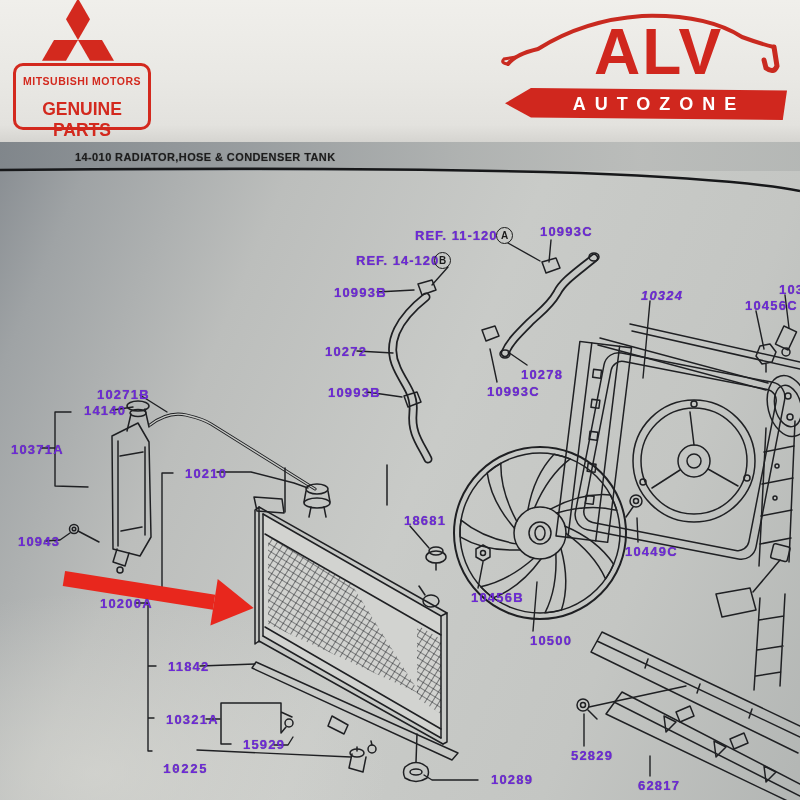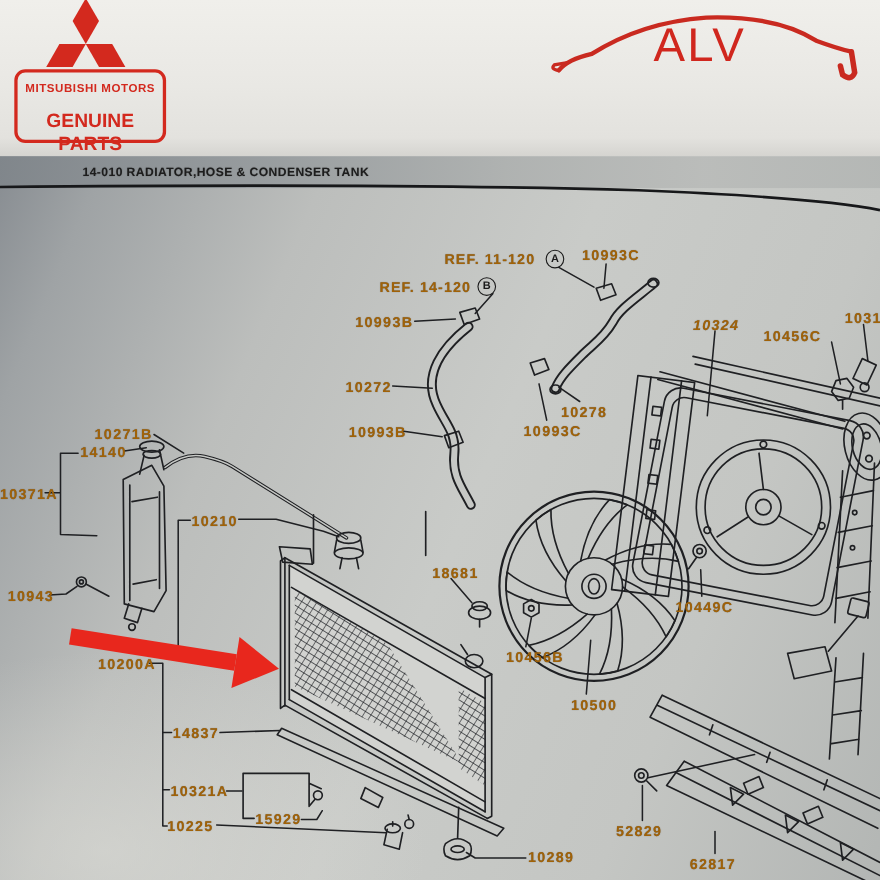--- a/index.html
+++ b/index.html
@@ -14,21 +14,21 @@
     z-index:1;
   }
   .mmc-box{
     position:absolute;left:13px;top:63px;width:132px;height:61px;
     border:3px solid #d3291e;border-radius:10px;text-align:center;color:#d3291e;
     background:transparent;
   }
   .mmc-line1{font-size:10.5px;font-weight:700;letter-spacing:.5px;margin-top:9px;}
   .mmc-line2{font-size:17.5px;font-weight:700;letter-spacing:0;margin-top:12px;}
   .alv-name{
-    position:absolute;left:594px;top:20px;font-size:43px;font-weight:400;
+    position:absolute;left:594px;top:20px;font-size:64px;font-weight:700;
     color:#d0271e;letter-spacing:2px;line-height:1;
   }
   .alv-banner{
     position:absolute;left:505px;top:88px;width:282px;height:32px;background:#d0271e;
     clip-path:polygon(0 48%,9.2% 0%,100% 8%,98.5% 100%,9.2% 92%);
     display:flex;align-items:center;justify-content:center;
   }
   .alv-banner span{
     color:#ffffff;font-size:18px;font-weight:700;letter-spacing:9px;
     padding-left:26px;white-space:nowrap;
@@ -48,21 +48,21 @@
   .diagram-title{
     position:absolute;left:75px;top:151px;width:725px;z-index:4;text-align:left;
     font-size:11px;font-weight:700;letter-spacing:.4px;color:#1d1d1d;
     text-shadow:0 0 1px rgba(30,30,30,.45);
   }
   #diagram{position:absolute;left:0;top:0;width:800px;height:800px;z-index:3;}
   
   #labels{position:absolute;left:0;top:0;width:800px;height:800px;z-index:5;pointer-events:none;}
   .part-label{
     position:absolute;font-size:13px;font-weight:700;letter-spacing:1.2px;
-    color:#a16207;white-space:nowrap;text-shadow:0 0 .8px rgba(25,25,25,.55);
+    color:#6d28d9;white-space:nowrap;text-shadow:0 0 .8px rgba(25,25,25,.55);margin-left:11px;
   }
   .ref-label{letter-spacing:1px;}
   .ref-marker{
     position:absolute;width:15px;height:15px;border:1.6px solid #1b1b1b;border-radius:50%;
     font-size:10px;font-weight:700;color:#1b1b1b;text-align:center;line-height:15px;
     background:transparent;
   }
 </style>
 </head>
 <body>
@@ -79,20 +79,23 @@
     <div class="mmc-line1">MITSUBISHI MOTORS</div>
     <div class="mmc-line2">GENUINE PARTS</div>
   </div>
 
   <svg width="320" height="88" viewBox="0 0 320 88" style="position:absolute;left:480px;top:2px">
     <path d="M28,62 Q36,52 58,47 Q104,18 162,14 Q226,12 262,35 Q281,42 294,45" fill="none" stroke="#c92a20" stroke-width="4" stroke-linecap="round"></path>
     <path d="M28,62 Q20,61 24,57 L36,55" fill="none" stroke="#c92a20" stroke-width="3" stroke-linecap="round"></path>
     <path d="M294,45 L297,64 Q294,72 286,66 L284,58" fill="none" stroke="#c92a20" stroke-width="5" stroke-linecap="round"></path>
   </svg>
   <div class="alv-name">ALV</div>
+  <div class="alv-banner">
+    <span>AUTOZONE</span>
+  </div>
 </div>
 
 <div class="page"></div>
 <div class="page-topband"></div>
 <div class="diagram-title">14-010 RADIATOR,HOSE &amp; CONDENSER TANK</div>
 
 <svg id="diagram" viewBox="0 0 800 800">
   <defs>
     <pattern id="coreHatch" patternUnits="userSpaceOnUse" width="6" height="6" patternTransform="rotate(32)">
       <path d="M0,0 L0,6 M0,0 L6,0" stroke="#24262a" stroke-width="1.1"></path>
@@ -295,30 +298,30 @@
     <div class="part-label" style="left: 510px; top: 367px;">10278</div>
     <div class="part-label" style="left: 476px; top: 384px;">10993C</div>
     <div class="part-label" style="left: 317px; top: 385px;">10993B</div>
     <div class="part-label" style="left: 86px; top: 387px;">10271B</div>
     <div class="part-label" style="left: 73px; top: 403px;">14140</div>
     <div class="part-label" style="left: 0px; top: 442px;">10371A</div>
     <div class="part-label" style="left: 174px; top: 466px;">10210</div>
     <div class="part-label" style="left: 7px; top: 534px;">10943</div>
     <div class="part-label" style="left: 393px; top: 513px;">18681</div>
     <div class="part-label" style="left: 630px; top: 288px; font-style: italic;">10324</div>
-    <div class="part-label" style="left: 694px; top: 298px;">10456C</div>
+    <div class="part-label" style="left: 734px; top: 298px;">10456C</div>
     <div class="part-label" style="left: 768px; top: 282px;">1031</div>
     <div class="part-label" style="left: 460px; top: 590px;">10456B</div>
     <div class="part-label" style="left: 614px; top: 544px;">10449C</div>
     <div class="part-label" style="left: 519px; top: 633px;">10500</div>
     <div class="part-label" style="left: 89px; top: 596px;">10200A</div>
-    <div class="part-label" style="left: 157px; top: 659px;">14837</div>
+    <div class="part-label" style="left: 157px; top: 659px;">11842</div>
     <div class="part-label" style="left: 155px; top: 712px;">10321A</div>
     <div class="part-label" style="left: 232px; top: 737px;">15929</div>
-    <div class="part-label" style="left: 152px; top: 743px;">10225</div>
+    <div class="part-label" style="left: 152px; top: 762px; font-family: Liberation Mono, monospace;">10225</div>
     <div class="part-label" style="left: 480px; top: 772px;">10289</div>
     <div class="part-label" style="left: 560px; top: 748px;">52829</div>
     <div class="part-label" style="left: 627px; top: 778px;">62817</div>
     <div class="part-label ref-label" style="left: 404px; top: 228px;">REF. 11-120</div>
     <div class="ref-marker" style="left: 496px; top: 227px;">A</div>
     <div class="part-label ref-label" style="left: 345px; top: 253px;">REF. 14-120</div>
     <div class="ref-marker" style="left: 434px; top: 252px;">B</div>
   </div>
 
 </body></html>

